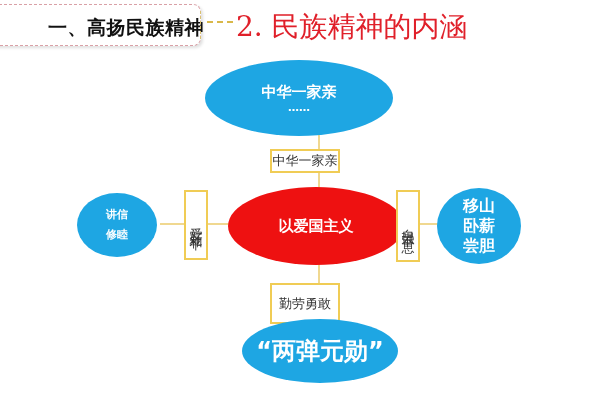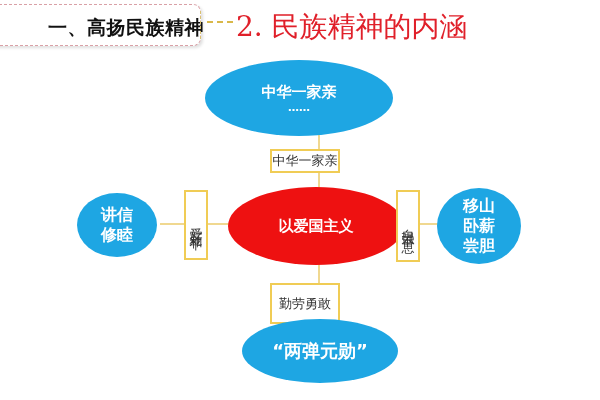--- a/index.html
+++ b/index.html
@@ -32,36 +32,36 @@
 <div class="line" style="left:318px; top:120px; width:1.5px; height:215px;"></div>
 <div class="line" style="left:160px; top:223px; width:290px; height:1.5px;"></div>
 
 <div class="ellipse blue" style="left:205px; top:60px; width:188px; height:76px; font-size:15px; line-height:20px;">
   <span>中华一家亲</span>
   <span style="font-size:11px; line-height:12px;">……</span>
 </div>
 
 <div class="tag" style="left:270px; top:149px; width:70px; height:24px;">中华一家亲</div>
 
-<div class="ellipse blue" style="left:77px; top:193px; width:80px; height:64px; font-size:16px; line-height:20px;">
+<div class="ellipse blue" style="left:77px; top:193px; width:80px; height:64px; font-size:11px; line-height:20px;">
   <span>讲信</span>
   <span>修睦</span>
 </div>
 
 <div class="tag vertical" style="left:184px; top:190px; width:24px; height:70px;">爱好和平</div>
 
 <div class="ellipse red" style="left:228px; top:187px; width:176px; height:78px; font-size:15px; line-height:24px;">
   <span>以爱国主义</span>
 </div>
 
 <div class="tag vertical" style="left:396px; top:190px; width:24px; height:72px;">自强不息</div>
 
 <div class="ellipse blue" style="left:437px; top:188px; width:84px; height:76px; font-size:16px; line-height:20px;">
   <span>移山</span>
   <span>卧薪</span>
   <span>尝胆</span>
 </div>
 
 <div class="tag" style="left:270px; top:283px; width:70px; height:41px;">勤劳勇敢</div>
 
-<div class="ellipse blue" style="left:242px; top:319px; width:156px; height:64px; font-size:18px;">
+<div class="ellipse blue" style="left:242px; top:319px; width:156px; height:64px; font-size:24px;">
   <span>“两弹元勋”</span>
 </div>
 
 </body></html>

